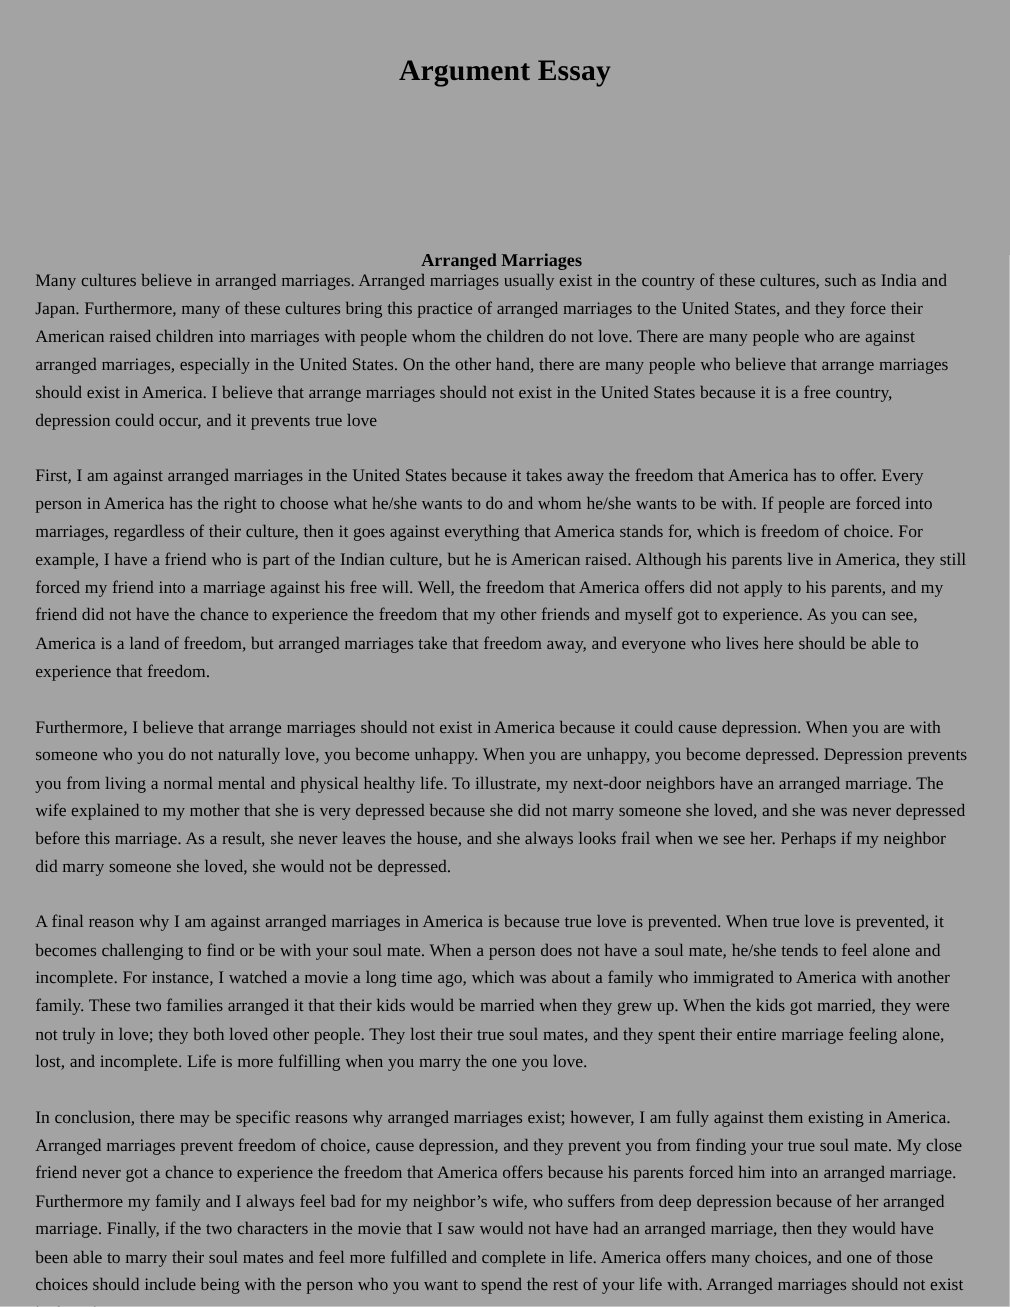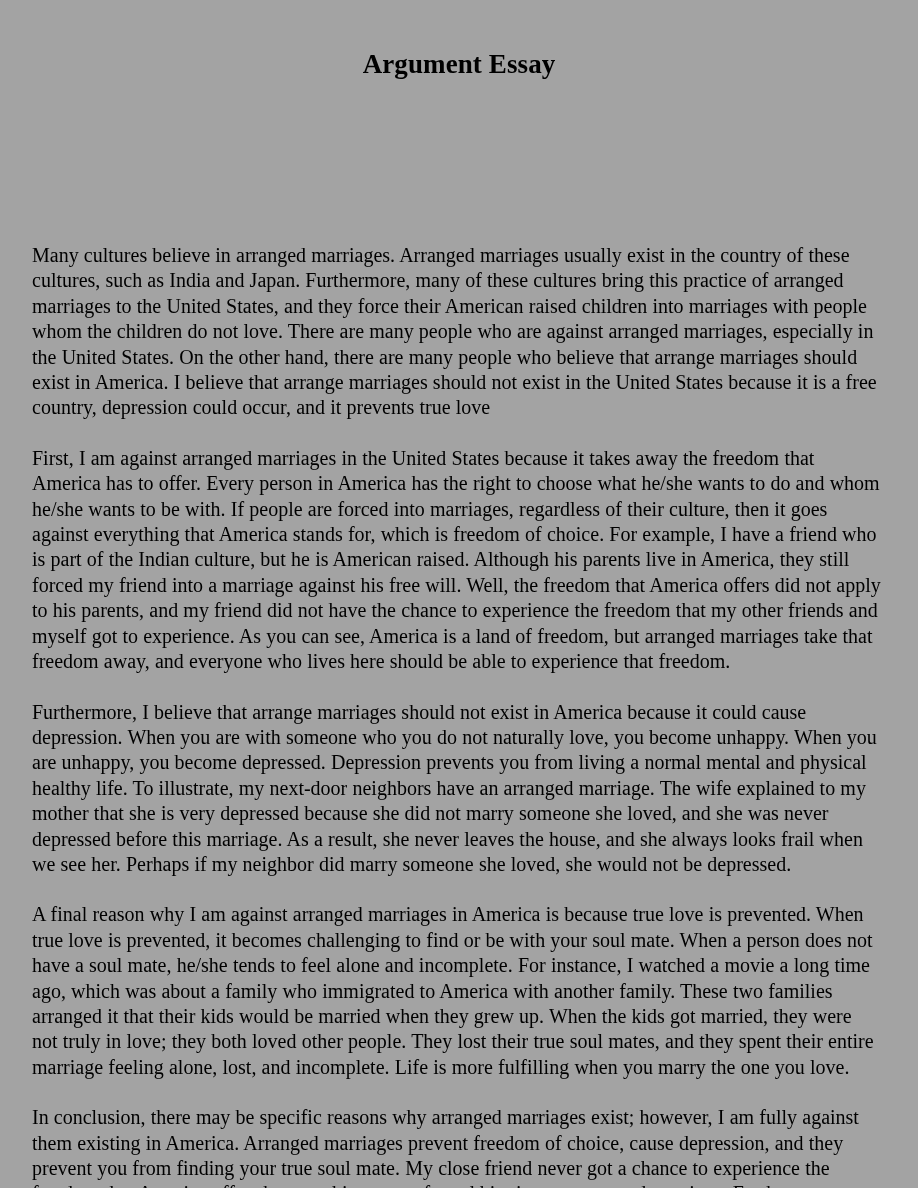--- a/index.html
+++ b/index.html
@@ -52,40 +52,41 @@
   }
 
   .body-block {
     position: absolute;
     top: 243px;
     left: 32px;
     width: 850px;
   }
 
   .para {
-    font-size: 20px;
+    font-size: 16px;
     line-height: 25.4px;
     text-align: left;
     margin: 0 0 25px 0;
     word-spacing: 0.2px;
     hyphens: none;
   }
 
   .para:last-child {
     margin-bottom: 0;
   }
 </style>
 </head>
 <body>
 
 <div class="page">
 
   <h1 class="doc-title">Argument Essay</h1>
 
 
+  <h3 class="essay-title">Arranged Marriages</h3>
 
   <div class="body-block">
     <p class="para">Many cultures believe in arranged marriages.  Arranged marriages usually exist in the country of these cultures, such as India and Japan.  Furthermore, many of these cultures bring this practice of arranged marriages to the United States, and they force their American raised children into marriages with people whom the children do not love.   There are many people who are against arranged marriages, especially in the United States.  On the other hand, there are many people who believe that arrange marriages should exist in America.   I believe that arrange marriages should not exist in the United States because it is a free country, depression could occur, and it prevents true love</p>
     <p class="para">First, I am against arranged marriages in the United States because it takes away the freedom that America has to offer.  Every person in America has the right to choose what he/she wants to do and whom he/she wants to be with.  If people are forced into marriages, regardless of their culture, then it goes against everything that America stands for, which is freedom of choice.  For example, I have a friend who is part of the Indian culture, but he is American raised.  Although his parents live in America, they still forced my friend into a marriage against his free will.  Well, the freedom that America offers did not apply to his parents, and my friend did not have the chance to experience the freedom that my other friends and myself got to experience. As you can see, America is a land of freedom, but arranged marriages take that freedom away, and everyone who lives here should be able to experience that freedom.</p>
     <p class="para">Furthermore, I believe that arrange marriages should not exist in America because it could cause depression.  When you are with someone who you do not naturally love, you become unhappy.  When you are unhappy, you become depressed.  Depression prevents you from living a normal mental and physical healthy life.  To illustrate, my next-door neighbors have an arranged marriage.  The wife explained to my mother that she is very depressed because she did not marry someone she loved, and she was never depressed before this marriage.  As a result, she never leaves the house, and she always looks frail when we see her.  Perhaps if my neighbor did marry someone she loved, she would not be depressed.</p>
     <p class="para">A final reason why I am against arranged marriages in America is because true love is prevented.  When true love is prevented, it becomes challenging to find or be with your soul mate.  When a person does not have a soul mate, he/she tends to feel alone and incomplete. For instance, I watched a movie a long time ago, which was about a family who immigrated to America with another family.  These two families arranged it that their kids would be married when they grew up.  When the kids got married, they were not truly in love; they both loved other people.  They lost their true soul mates, and they spent their entire marriage feeling alone, lost, and incomplete. Life is more fulfilling when you marry the one you love.</p>
     <p class="para">In conclusion, there may be specific reasons why arranged marriages exist; however, I am fully against them existing in America.  Arranged marriages prevent freedom of choice, cause depression, and they prevent you from finding your true soul mate.   My close friend never got a chance to experience the freedom that America offers because his parents forced him into an arranged marriage.  Furthermore my family and I always feel bad for my neighbor’s wife, who suffers from deep depression because of her arranged marriage.  Finally, if the two characters in the movie that I saw would not have had an arranged marriage, then they would have been able to marry their soul mates and feel more fulfilled and complete in life.  America offers many choices, and one of those choices should include being with the person who you want to spend the rest of your life with.  Arranged marriages should not exist in America.</p>
   </div>
 
 </div>

